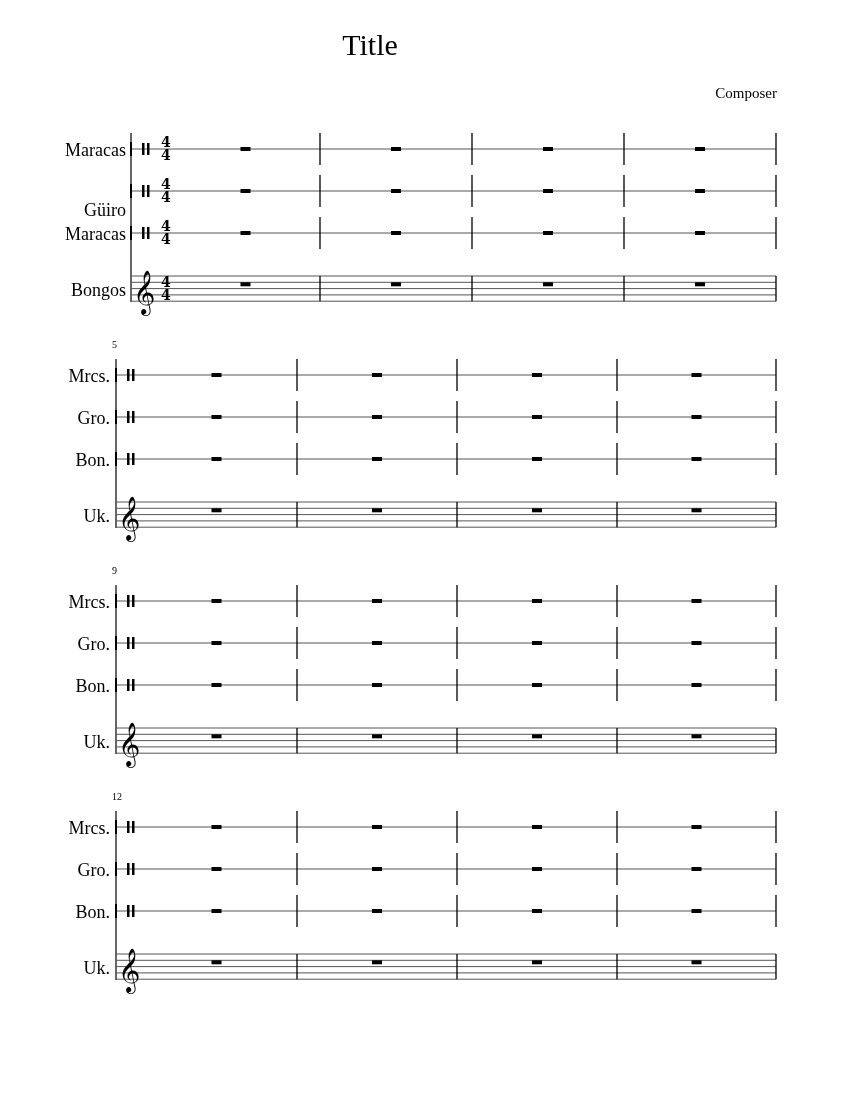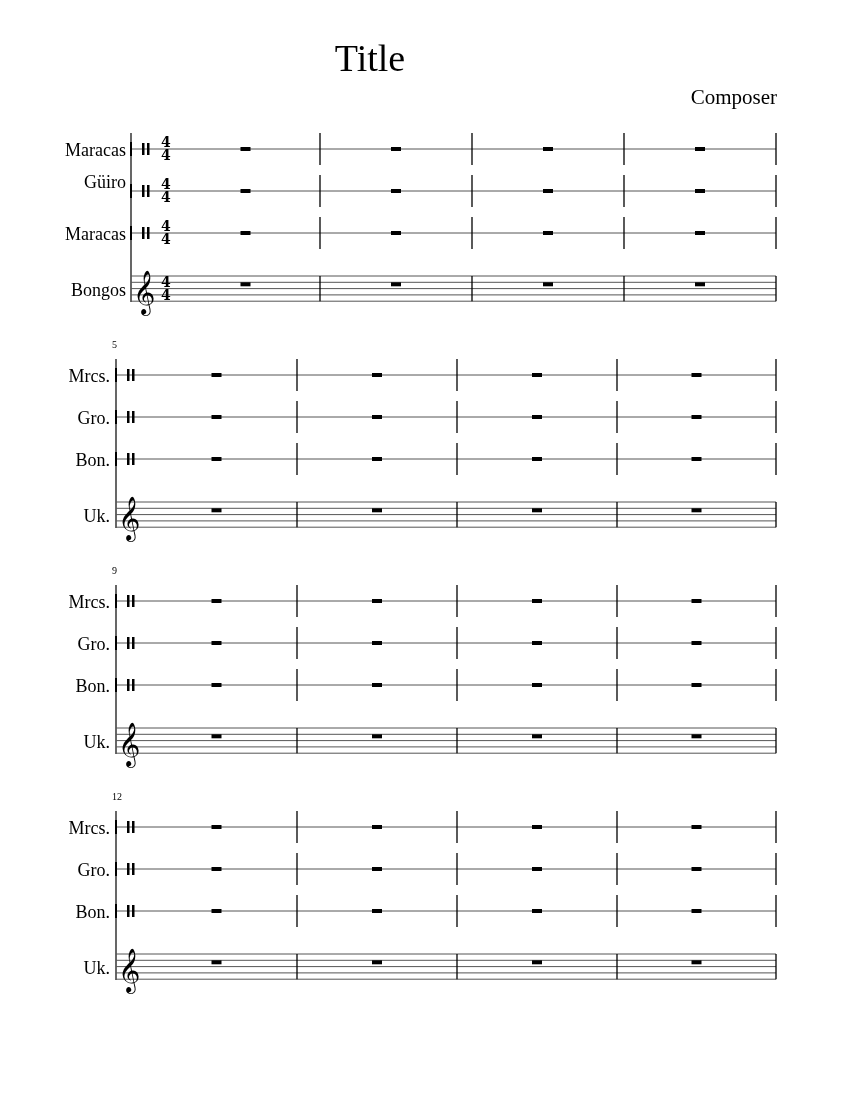--- a/index.html
+++ b/index.html
@@ -1,30 +1,30 @@
 <!DOCTYPE html>
 <html><head>
 <meta charset="utf-8">
 <style>
   html,body{margin:0;padding:0;background:#fff;}
   body{width:850px;height:1100px;position:relative;overflow:hidden;font-family:"Liberation Serif","DejaVu Serif",serif;color:#000;}
-  .title{position:absolute;left:0;width:740px;top:36px;text-align:center;font-size:38px;}
-  .composer{position:absolute;right:73px;top:85px;font-size:21px;}
+  .title{position:absolute;left:0;width:740px;top:28px;text-align:center;font-size:30px;}
+  .composer{position:absolute;right:73px;top:85px;font-size:15px;}
   svg{position:absolute;left:0;top:0;}
   .lbl{position:absolute;font-size:18px;text-align:right;width:120px;}
   .mnum{position:absolute;font-size:10px;}
 </style>
 </head>
 <body>
 
 <div class="title">Title</div>
 <div class="composer">Composer</div>
 
 <div class="lbl" style="left:6px;top:140px">Maracas</div>
-<div class="lbl" style="left:6px;top:172px">Güiro</div>
+<div class="lbl" style="left:6px;top:200px">Güiro</div>
 <div class="lbl" style="left:6px;top:224px">Maracas</div>
 <div class="lbl" style="left:6px;top:280px">Bongos</div>
 
 <div class="mnum" style="left:112px;top:339px">5</div>
 <div class="mnum" style="left:112px;top:565px">9</div>
 <div class="mnum" style="left:112px;top:791px">12</div>
 
 <div class="lbl" style="left:-10px;top:366px">Mrcs.</div>
 <div class="lbl" style="left:-10px;top:408px">Gro.</div>
 <div class="lbl" style="left:-10px;top:450px">Bon.</div>

